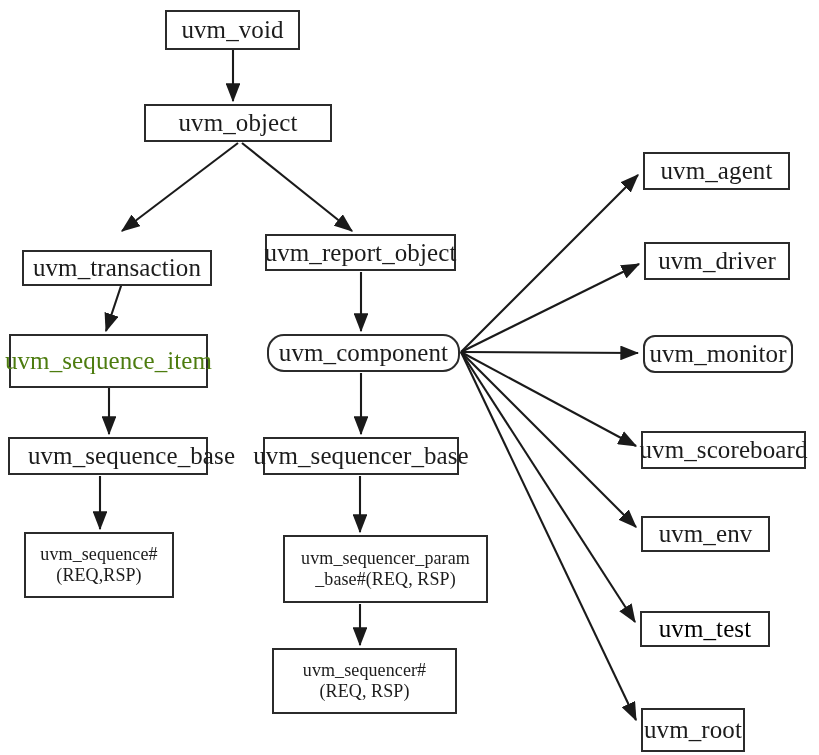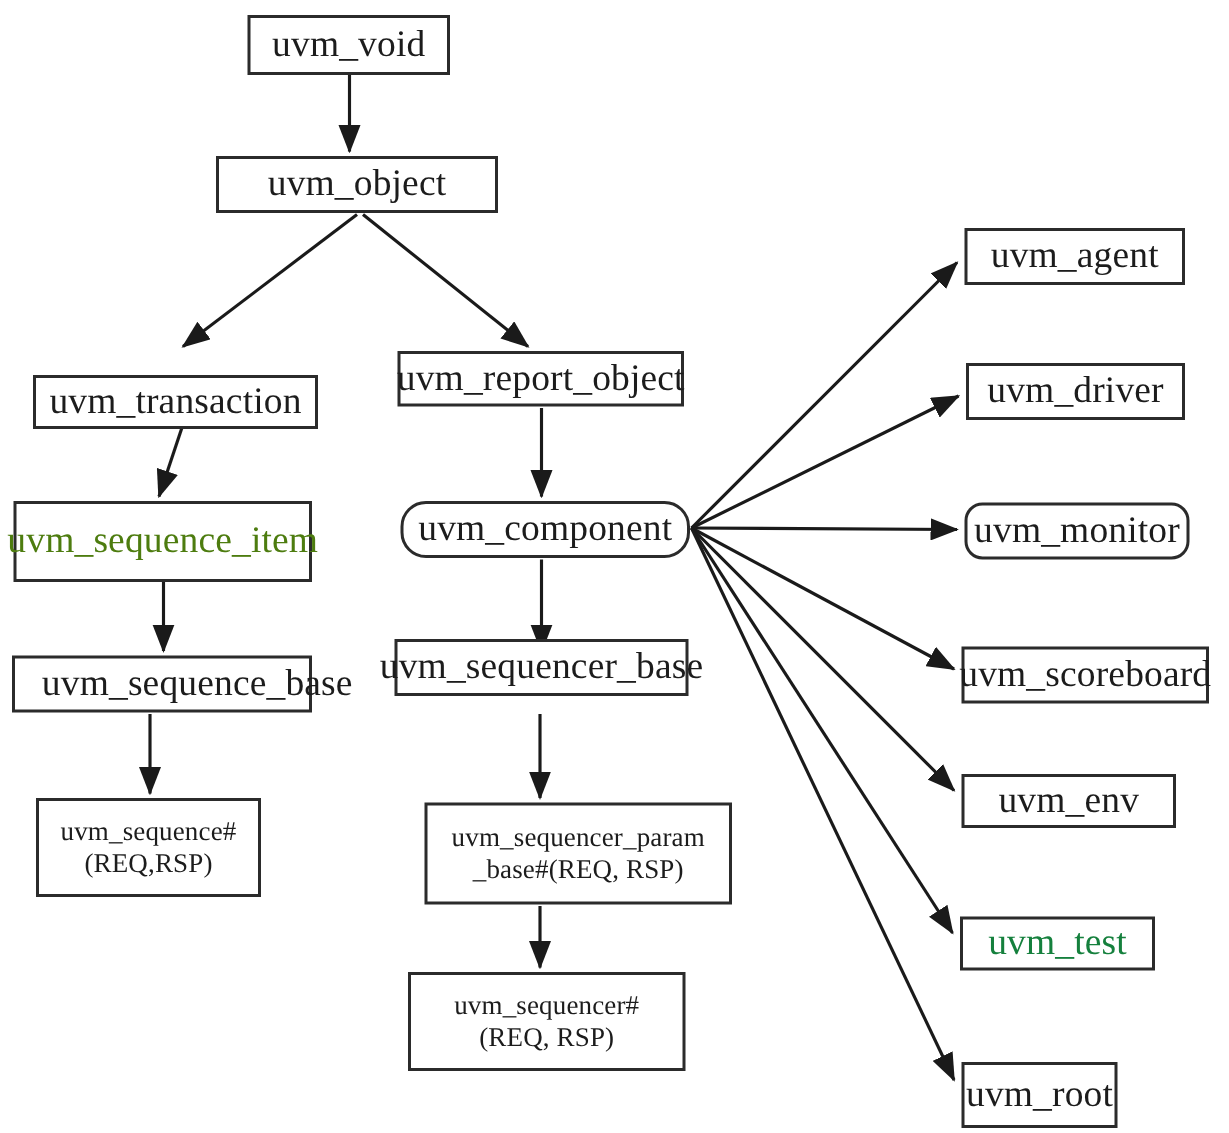--- a/index.html
+++ b/index.html
@@ -86,29 +86,29 @@
   </svg>
 
   <div id="nodes-layer">
       <div class="node-box" style="left: 165px; top: 10px; width: 135px; height: 40px; border-color: rgb(43, 43, 43); color: rgb(28, 28, 28);"><span class="node-label">uvm_void</span></div>
       <div class="node-box" style="left: 144px; top: 104px; width: 188px; height: 38px; border-color: rgb(43, 43, 43); color: rgb(28, 28, 28);"><span class="node-label">uvm_object</span></div>
       <div class="node-box" style="left: 22px; top: 234px; width: 190px; height: 36px; border-color: rgb(43, 43, 43); color: rgb(28, 28, 28); margin-top: 16px;"><span class="node-label">uvm_transaction</span></div>
       <div class="node-box" style="left: 265px; top: 234px; width: 191px; height: 37px; border-color: rgb(43, 43, 43); color: rgb(28, 28, 28);"><span class="node-label">uvm_report_object</span></div>
       <div class="node-box" style="left: 9px; top: 334px; width: 199px; height: 54px; border-color: rgb(43, 43, 43); color: #4d7c0f;"><span class="node-label">uvm_sequence_item</span></div>
       <div class="node-box" style="left: 267px; top: 334px; width: 193px; height: 38px; border-color: rgb(43, 43, 43); color: rgb(28, 28, 28); border-radius: 17px;"><span class="node-label">uvm_component</span></div>
       <div class="node-box" style="left: 8px; top: 437px; width: 200px; height: 38px; border-color: rgb(43, 43, 43); color: rgb(28, 28, 28); padding-left: 47px;"><span class="node-label">uvm_sequence_base</span></div>
-      <div class="node-box" style="left: 263px; top: 426px; width: 196px; height: 38px; border-color: rgb(43, 43, 43); color: rgb(28, 28, 28); text-align: right;"><span class="node-label">uvm_sequencer_base</span></div>
+      <div class="node-box" style="left: 263px; top: 437px; width: 196px; height: 38px; border-color: rgb(43, 43, 43); color: rgb(28, 28, 28); text-align: right;"><span class="node-label">uvm_sequencer_base</span></div>
       <div class="node-box two-line" style="left: 24px; top: 532px; width: 150px; height: 66px; border-color: rgb(43, 43, 43); color: rgb(28, 28, 28);"><span class="node-label">uvm_sequence#
 (REQ,RSP)</span></div>
       <div class="node-box two-line" style="left: 257px; top: 535px; width: 205px; height: 68px; border-color: rgb(43, 43, 43); color: rgb(28, 28, 28); margin-left: 26px;"><span class="node-label">uvm_sequencer_param
 _base#(REQ, RSP)</span></div>
       <div class="node-box two-line" style="left: 272px; top: 648px; width: 185px; height: 66px; border-color: rgb(43, 43, 43); color: rgb(28, 28, 28);"><span class="node-label">uvm_sequencer#
 (REQ, RSP)</span></div>
       <div class="node-box" style="left: 643px; top: 152px; width: 147px; height: 38px; border-color: rgb(43, 43, 43); color: rgb(28, 28, 28);"><span class="node-label">uvm_agent</span></div>
       <div class="node-box" style="left: 644px; top: 242px; width: 146px; height: 38px; border-color: rgb(43, 43, 43); color: rgb(28, 28, 28);"><span class="node-label">uvm_driver</span></div>
       <div class="node-box" style="left: 643px; top: 335px; width: 150px; height: 38px; border-color: rgb(43, 43, 43); color: rgb(28, 28, 28); border-radius: 12px;"><span class="node-label">uvm_monitor</span></div>
       <div class="node-box" style="left: 641px; top: 431px; width: 165px; height: 38px; border-color: rgb(43, 43, 43); color: rgb(28, 28, 28);"><span class="node-label">uvm_scoreboard</span></div>
-      <div class="node-box" style="left: 641px; top: 516px; width: 143px; height: 36px; border-color: rgb(43, 43, 43); color: rgb(28, 28, 28);"><span class="node-label">uvm_env</span></div>
-      <div class="node-box" style="left: 640px; top: 611px; width: 130px; height: 36px; border-color: rgb(43, 43, 43); color: #15803d;"><span class="node-label">uvm_test</span></div>
+      <div class="node-box" style="left: 641px; top: 516px; width: 129px; height: 36px; border-color: rgb(43, 43, 43); color: rgb(28, 28, 28);"><span class="node-label">uvm_env</span></div>
+      <div class="node-box" style="left: 640px; top: 611px; width: 130px; height: 36px; border-color: rgb(43, 43, 43); color: #000000;"><span class="node-label">uvm_test</span></div>
       <div class="node-box" style="left: 641px; top: 708px; width: 104px; height: 44px; border-color: rgb(43, 43, 43); color: rgb(28, 28, 28);"><span class="node-label">uvm_root</span></div>
     </div>
 
 </div>
 
 </body></html>

